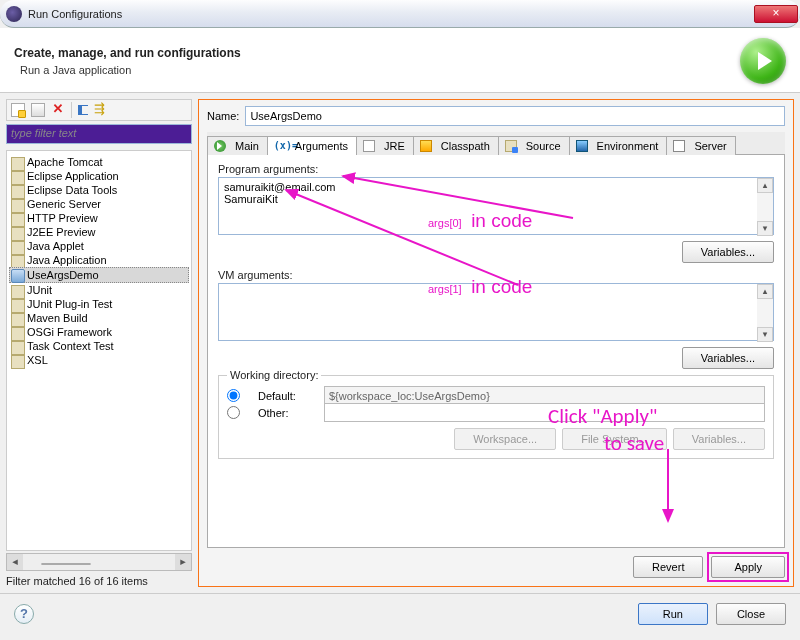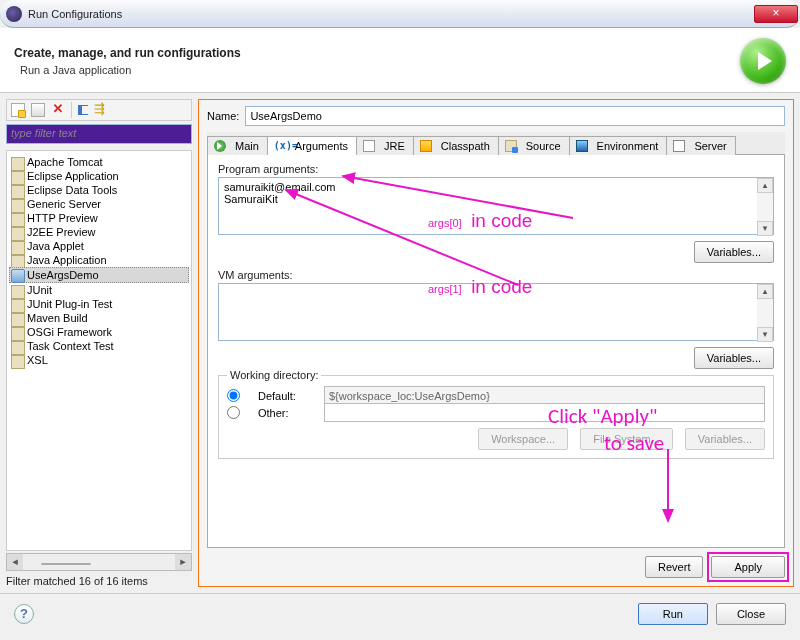--- a/index.html
+++ b/index.html
@@ -69,30 +69,30 @@
 
 .lbl { font-size:11px; color:#222; margin-bottom:2px; display:block; }
 .tarea { width:100%; border:1px solid #9bb7d8; background:#fff; padding:3px 5px; font-size:11px; resize:none; position:relative; }
 .tarea.prog { height:58px; }
 .tarea.vm { height:58px; }
 .vscroll { position:absolute; right:1px; top:1px; bottom:1px; width:16px; display:flex; flex-direction:column; }
 .vscroll .ar { height:15px; background:#eee; border:1px solid #ccc; text-align:center; font-size:9px; color:#555; line-height:13px; }
 .vscroll .tr { flex:1; background:#f4f4f4; }
 
 .btnrow-r { display:flex; justify-content:flex-end; margin:4px 0 6px; }
-.btn { height:22px; padding:0 12px; border:1px solid #999; background:linear-gradient(#fdfdfd,#e5e5e5); cursor:pointer; font-size:11px; border-radius:2px; }
+.btn { height:22px; padding:0 18px; border:1px solid #999; background:linear-gradient(#fdfdfd,#e5e5e5); cursor:pointer; font-size:11px; border-radius:2px; }
 .btn:disabled, .btn.dis { color:#999; border-color:#ccc; background:#f2f2f2; cursor:default; }
 
 .fset { border:1px solid #ccc; padding:6px 8px 8px; margin-top:2px; }
 .fset .lbl2 { font-size:11px; color:#222; position:relative; top:-13px; background:#fff; padding:0 3px; }
 .radiorow { display:flex; align-items:center; gap:18px; margin-top:-8px; margin-bottom:6px; }
 .radiorow input[type=text] { flex:1; height:19px; border:1px solid #bbb; background:#f4f4f4; padding:2px 4px; color:#666; }
 .radiorow.other input[type=text]{background:#fff;border-color:#bbb;}
 .radiorow .rad { width:13px; height:13px; }
-.wdbtns { display:flex; justify-content:flex-end; gap:12px; margin-top:4px; }
+.wdbtns { display:flex; justify-content:flex-end; gap:6px; margin-top:4px; }
 
 .bottomright { display:flex; justify-content:flex-end; gap:8px; margin-top:8px; }
 .applybox { position:relative; }
 .applyrect { position:absolute; border:2px solid #e815c8; pointer-events:none; }
 
 .footer { height:40px; border-top:1px solid #ccc; background:#f0f0f0; display:flex; align-items:center; padding:0 14px; }
 .footer .help { width:20px; height:20px; border:1px solid #8aa; border-radius:50%; color:#57a; text-align:center; line-height:18px; font-size:13px; font-weight:bold; background:linear-gradient(#fff,#e5eef5); cursor:pointer; }
 .footer .sp { flex:1; }
 .runclose .btn.run { border:1px solid #3b76c6; background:linear-gradient(#eaf2fd,#cfe2fb); padding:0 24px; }
 .runclose { display:flex; gap:8px; }

